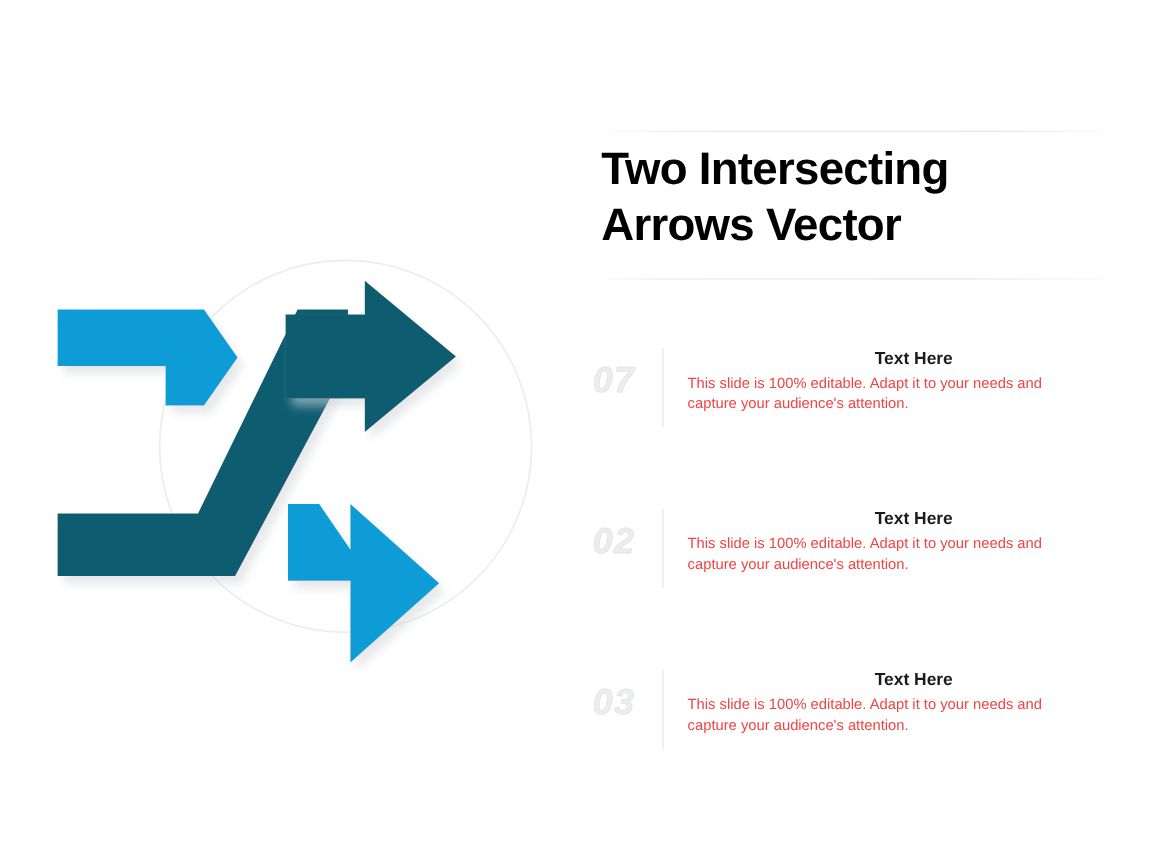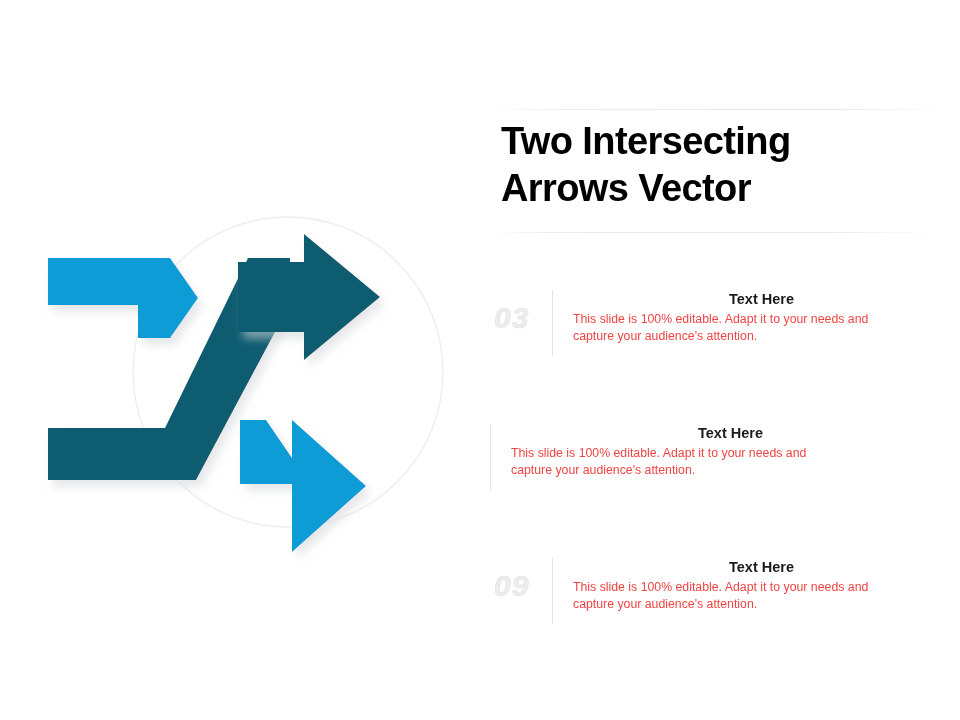--- a/index.html
+++ b/index.html
@@ -203,39 +203,40 @@
   <div id="content-panel">
 
     <div id="header-rule-top"></div>
 
     <h1 id="page-title">Two Intersecting
 Arrows Vector</h1>
 
     <div id="header-rule-bottom"></div>
 
     <div class="item" id="item-0">
+      <div class="item-number">07</div>
+      <div class="item-divider"></div>
+      <div class="item-body">
+        <div class="item-heading">Text Here</div>
+        <div class="item-desc">This slide is 100% editable. Adapt it to your needs and capture your audience's attention.</div>
+      </div>
+    </div>
+
+    <div class="item" id="item-1">
+      <div class="item-number">02</div>
+      <div class="item-divider"></div>
+      <div class="item-body">
+        <div class="item-heading">Text Here</div>
+        <div class="item-desc">This slide is 100% editable. Adapt it to your needs and capture your audience's attention.</div>
+      </div>
+    </div>
+
+    <div class="item" id="item-2">
       <div class="item-number">03</div>
       <div class="item-divider"></div>
       <div class="item-body">
         <div class="item-heading">Text Here</div>
         <div class="item-desc">This slide is 100% editable. Adapt it to your needs and capture your audience's attention.</div>
       </div>
     </div>
 
-    <div class="item" id="item-1">
-      <div class="item-divider"></div>
-      <div class="item-body">
-        <div class="item-heading">Text Here</div>
-        <div class="item-desc">This slide is 100% editable. Adapt it to your needs and capture your audience's attention.</div>
-      </div>
-    </div>
-
-    <div class="item" id="item-2">
-      <div class="item-number">09</div>
-      <div class="item-divider"></div>
-      <div class="item-body">
-        <div class="item-heading">Text Here</div>
-        <div class="item-desc">This slide is 100% editable. Adapt it to your needs and capture your audience's attention.</div>
-      </div>
-    </div>
-
   </div>
 </div>
 
 </body></html>

